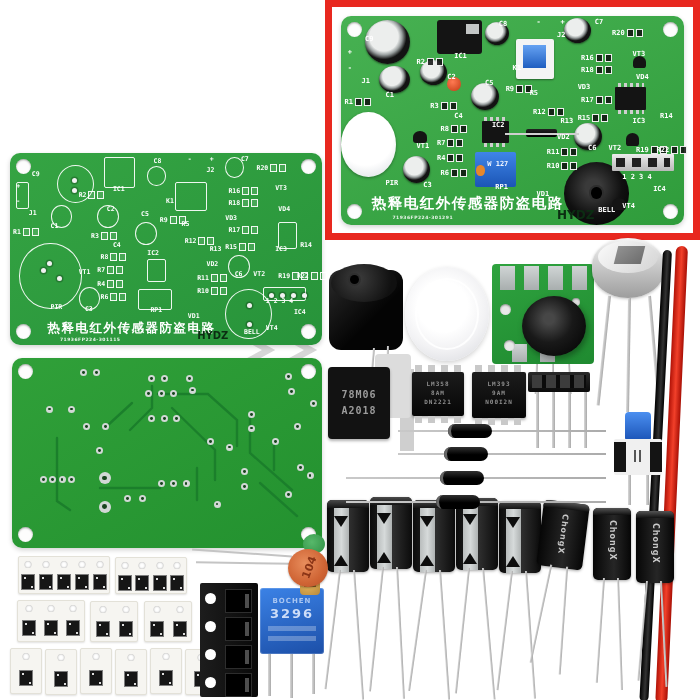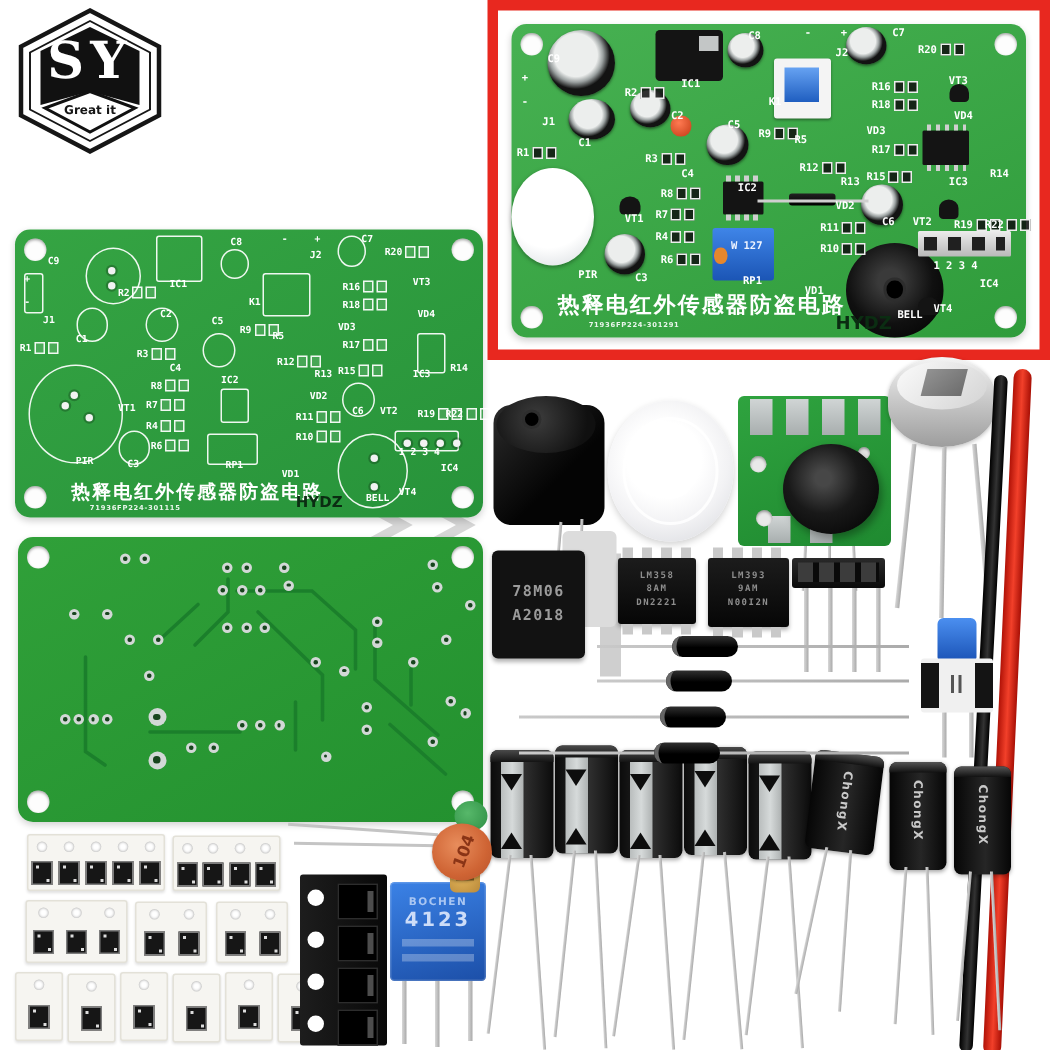--- a/index.html
+++ b/index.html
@@ -220,31 +220,20 @@
      box-shadow:0 1px 2px rgba(0,0,0,.3);}
   .disc b{position:absolute;left:10px;top:12px;transform:rotate(-70deg);
      font:bold 11px "DejaVu Sans",sans-serif;color:#8a3416;}
   .dlead{position:absolute;height:2px;background:#c4c4c4;z-index:3;}
 </style>
 </head>
 <body>
 
 <div class="stage">
 
-  <div class="logo">
-    <svg viewBox="0 0 104 100" width="104" height="100">
-      <polygon points="52,3 98,27 98,73 52,97 6,73 6,27" fill="none" stroke="#161616" stroke-width="3"></polygon>
-      <polygon points="52,10 92,31 92,69 52,90 12,69 12,31" fill="none" stroke="#161616" stroke-width="1.3"></polygon>
-      <polygon points="19,30 52,14 52,57 19,66" fill="#111"></polygon>
-      <polygon points="52,14 85,30 85,66 52,57" fill="#111"></polygon>
-      <polygon points="52,57 82,68 52,84 22,68" fill="#fff" stroke="#111" stroke-width="2"></polygon>
-      <text x="52" y="48" text-anchor="middle" font-family="DejaVu Serif, serif" font-size="34" font-weight="bold" fill="#fff" letter-spacing="4">SY</text>
-      <text x="52" y="72" text-anchor="middle" font-family="DejaVu Sans, sans-serif" font-size="8" font-weight="bold" fill="#161616">Great it</text>
-    </svg>
-  </div>
 
   <div class="wm" style="left:238px;top:337px;width:60px;height:26px;"></div>
   <div class="wm" style="left:280px;top:337px;width:60px;height:26px;"></div>
 
   <div class="inset">
     <div class="board asm">
       <div class="hole tl"></div>
       <div class="hole tr"></div>
       <div class="hole bl"></div>
       <div class="hole br"></div>
@@ -967,21 +956,21 @@
     <div class="th" style="top:94px;"></div>
     <div class="tb" style="top:6px;"></div>
     <div class="tb" style="top:34px;"></div>
     <div class="tb" style="top:62px;"></div>
     <div class="tb" style="top:90px;"></div>
   </div>
 
   <div class="cmp trimmer">
     <div class="tscrew"></div>
     <div class="trm-brand">BOCHEN</div>
-    <div class="trm-model">4123</div>
+    <div class="trm-model">3296</div>
     <div class="trm-bar" style="top:38px;"></div>
     <div class="trm-bar" style="top:48px;"></div>
     <div class="lead" style="left:8px;top:66px;height:42px;width:3px;"></div>
     <div class="lead" style="left:30px;top:66px;height:44px;width:3px;"></div>
     <div class="lead" style="left:52px;top:66px;height:40px;width:3px;"></div>
   </div>
 
   <div class="cmp gdisc"></div>
   <div class="dlead" style="left:192px;top:552px;width:100px;transform:rotate(4deg);"></div>
   <div class="dlead" style="left:196px;top:562px;width:96px;transform:rotate(1deg);"></div>

